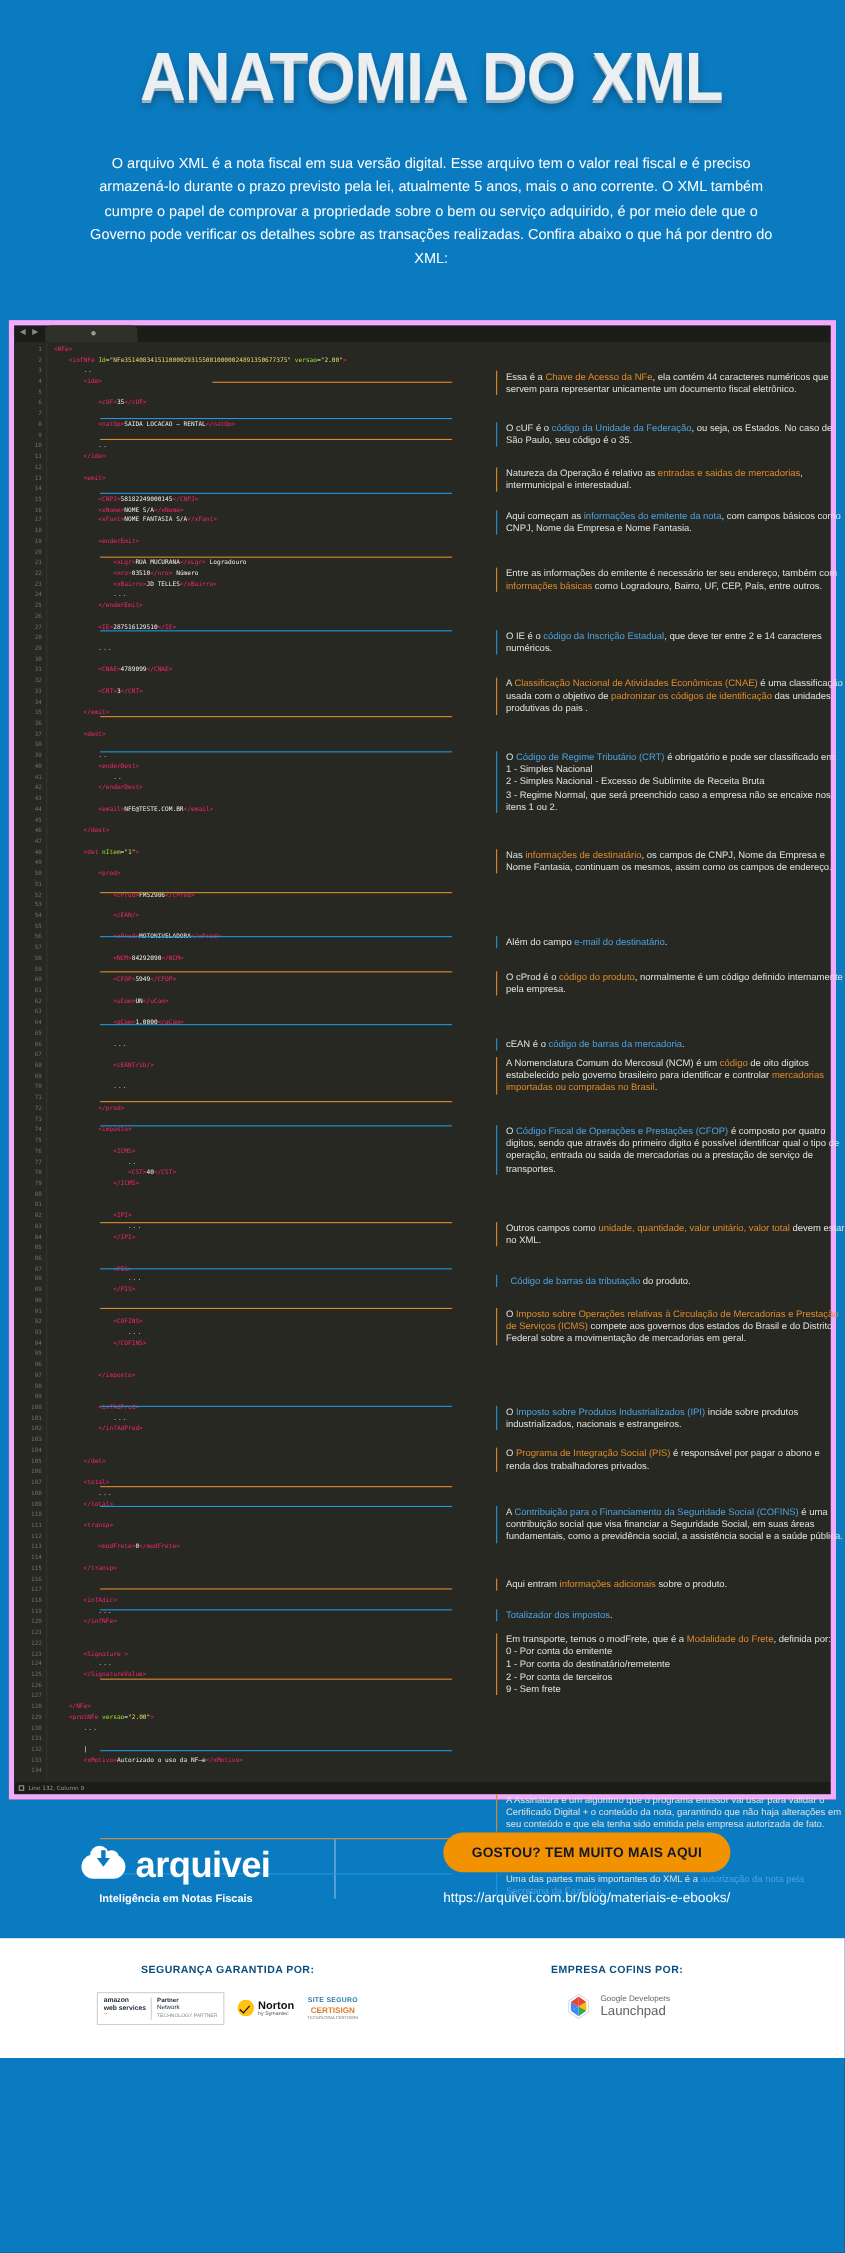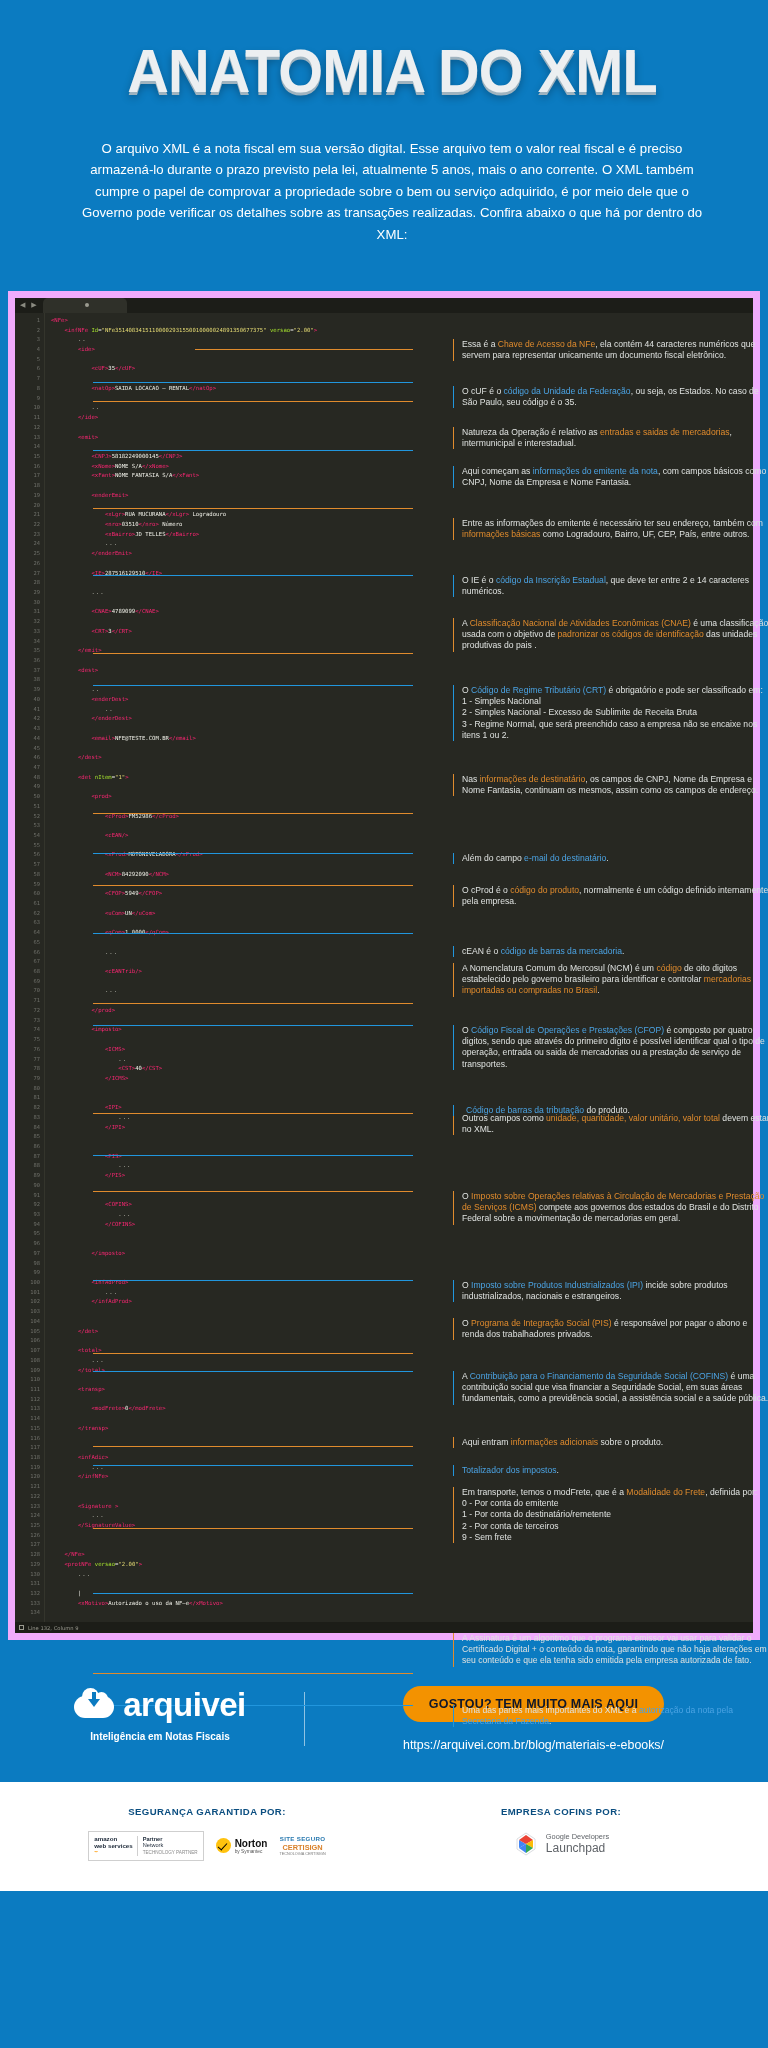--- a/index.html
+++ b/index.html
@@ -34,21 +34,21 @@
     color: #ffffff;
     font-size: 13.2px;
     line-height: 1.62;
     text-align: center;
   }
 
   
   .editor-wrap { background: #0b7bc1; padding: 20px 8px 0 8px; }
   .editor {
     background: #272822;
-    border: 7px solid #f0abfc;
+    border: 5px solid #f0abfc;
     position: relative;
   }
   .editor-tabbar {
     background: #1c1d18;
     height: 15px;
     display: flex;
     align-items: stretch;
     position: relative;
   }
   .tab-arrows {
@@ -151,22 +151,22 @@
   }
   .status-sq {
     width: 5px; height: 5px;
     border: 1px solid #9a9a90;
   }
 
   
   .cta {
     background: #0b7bc1;
     display: flex;
-    align-items: flex-start;
-    padding: 46px 26px 30px 26px;
+    align-items: flex-end;
+    padding: 30px 26px 30px 26px;
     gap: 0;
   }
   .brand-col {
     width: 268px;
     flex: 0 0 268px;
     text-align: center;
     color: #fff;
     position: relative;
   }
   .brand-row {
@@ -484,21 +484,21 @@
           <div class="note orange" style="top: 572px;">O cProd é o <b class="o">código do produto</b>, normalmente é um código definido internamente pela empresa.</div>
           <div class="lead" style="top: 572px; left: -312px; width: 320px;"></div>
           <div class="note blue" style="top: 633px;">cEAN é o <b class="b">código de barras da mercadoria</b>.</div>
           <div class="lead blue" style="top: 620px; left: -312px; width: 320px;"></div>
           <div class="note orange" style="top: 650px;">A Nomenclatura Comum do Mercosul (NCM) é um <b class="o">código</b> de oito digitos estabelecido pelo governo brasileiro para identificar e controlar <b class="o">mercadorias importadas ou compradas no Brasil</b>.</div>
           <div class="lead" style="top: 690px; left: -312px; width: 320px;"></div>
           <div class="note blue" style="top: 712px;">O <b class="b">Código Fiscal de Operações e Prestações (CFOP)</b> é composto por quatro digitos, sendo que através do primeiro digito é possível identificar qual o tipo de operação, entrada ou saida de mercadorias ou a prestação de serviço de transportes.</div>
           <div class="lead blue" style="top: 712px; left: -312px; width: 320px;"></div>
           <div class="note orange" style="top: 800px;">Outros campos como <b class="o">unidade, quantidade, valor unitário, valor total</b> devem estar no XML.</div>
           <div class="lead" style="top: 800px; left: -312px; width: 320px;"></div>
-          <div class="note blue" style="top: 792px; padding-left: 12px;"><b class="b">Código de barras da tributação</b> do produto.</div>
+          <div class="note blue" style="top: 848px; padding-left: 12px;"><b class="b">Código de barras da tributação</b> do produto.</div>
           <div class="lead blue" style="top: 842px; left: -312px; width: 320px;"></div>
           <div class="note orange" style="top: 878px;">O <b class="o">Imposto sobre Operações relativas à Circulação de Mercadorias e Prestação de Serviços (ICMS)</b> compete aos governos dos estados do Brasil e do Distrito Federal sobre a movimentação de mercadorias em geral.</div>
           <div class="lead" style="top: 878px; left: -312px; width: 320px;"></div>
           <div class="note blue" style="top: 967px;">O <b class="b">Imposto sobre Produtos Industrializados (IPI)</b> incide sobre produtos industrializados, nacionais e estrangeiros.</div>
           <div class="lead blue" style="top: 967px; left: -312px; width: 320px;"></div>
           <div class="note orange" style="top: 1005px;">O <b class="o">Programa de Integração Social (PIS)</b> é responsável por pagar o abono e renda dos trabalhadores privados.</div>
           <div class="lead" style="top: 1040px; left: -312px; width: 320px;"></div>
           <div class="note blue" style="top: 1058px;">A <b class="b">Contribuição para o Financiamento da Seguridade Social (COFINS)</b> é uma contribuição social que visa financiar a Seguridade Social, em suas áreas fundamentais, como a previdência social, a assistência social e a saúde pública.</div>
           <div class="lead blue" style="top: 1058px; left: -312px; width: 320px;"></div>
           <div class="note orange" style="top: 1124px;">Aqui entram <b class="o">informações adicionais</b> sobre o produto.</div>

